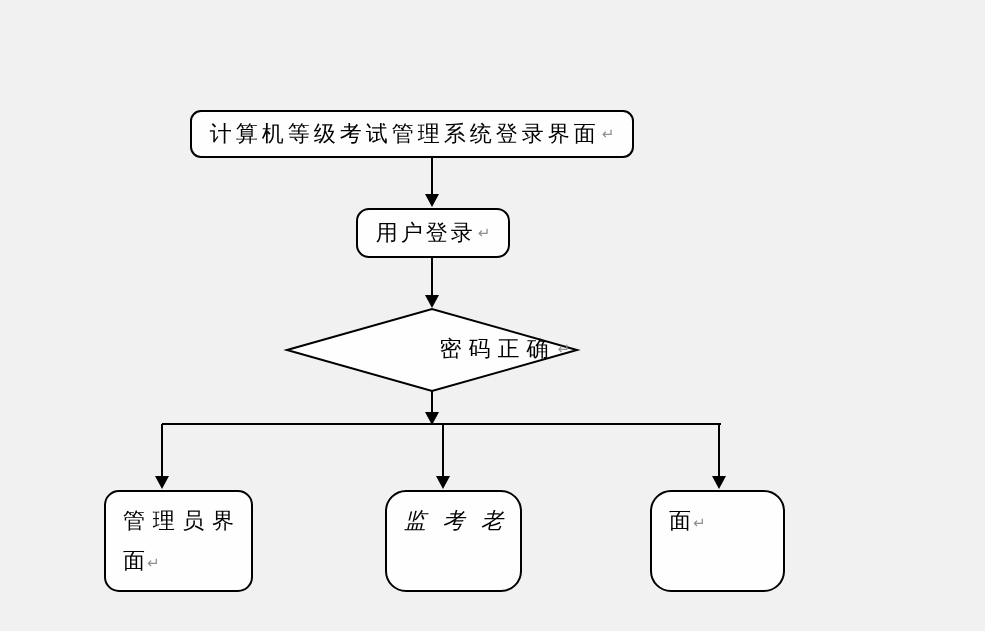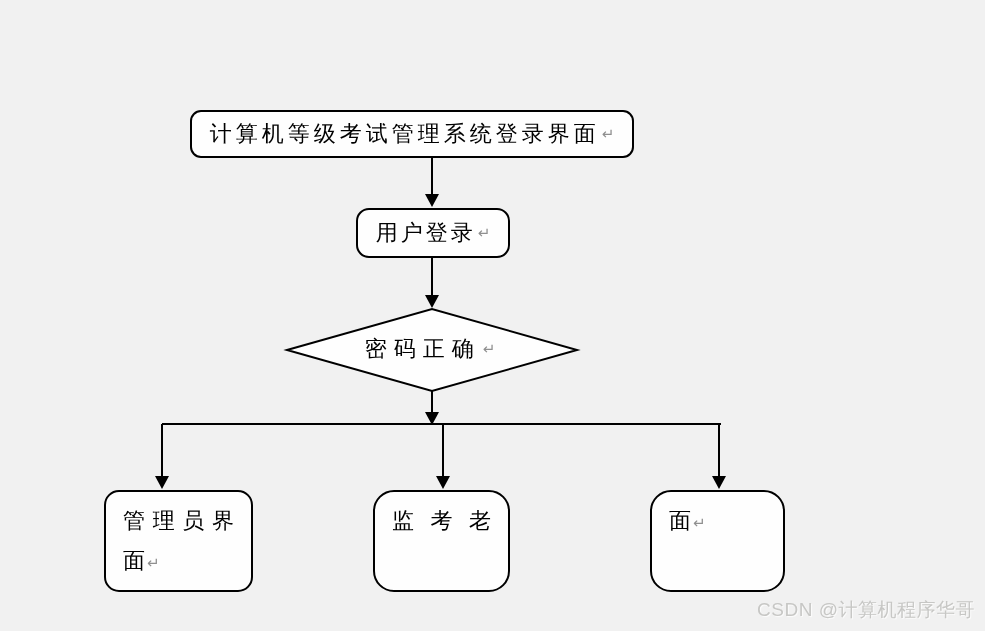--- a/index.html
+++ b/index.html
@@ -37,35 +37,36 @@
     font-size: 22px;
     letter-spacing: 3px;
   }
   .diamond-svg {
     position: absolute;
     left: 283px; top: 305px;
     width: 298px; height: 90px;
   }
   .diamond-label {
     position: absolute;
-    left: 284px; top: 308px;
+    left: 278px; top: 308px;
     width: 292px; height: 82px;
     font-size: 22px;
     letter-spacing: 7px;
+    justify-content: flex-end;
   }
   .branch-box {
     top: 490px;
     height: 102px;
     border-radius: 21px;
     padding: 9px 17px 0 17px;
     font-size: 22px;
     line-height: 40px;
   }
   .branch-admin   { left: 104px; width: 149px; border-radius: 15px; }
-  .branch-teacher { left: 373px; width: 137px; }
+  .branch-teacher { left: 385px; width: 137px; font-style: italic; }
   .branch-student { left: 650px; width: 135px; }
   .branch-line1 {
     text-align: justify;
     text-align-last: justify;
     -moz-text-align-last: justify;
   }
   .branch-line2 { text-align: left; }
   .pmark {
     color: #8f8f8f;
     font-size: 15px;
@@ -154,15 +155,14 @@
   <div class="node branch-box branch-teacher">
     <div class="branch-line1">监考老</div>
   </div>
 
   <div class="node branch-box branch-student">
     <div class="branch-line2">
       <span>面</span><span class="pmark">↵</span>
     </div>
   </div>
 
-  <div class="watermark">CSDN @计算机程序华哥</div>
 
 </div>
 
 </body></html>

